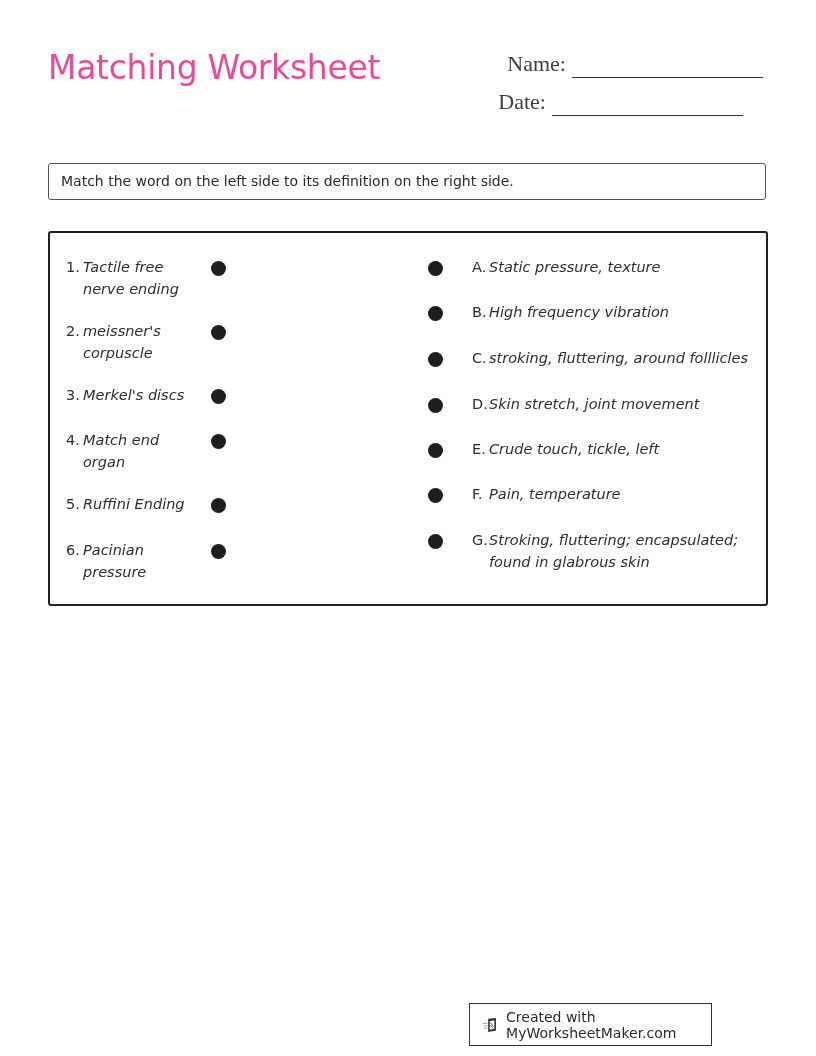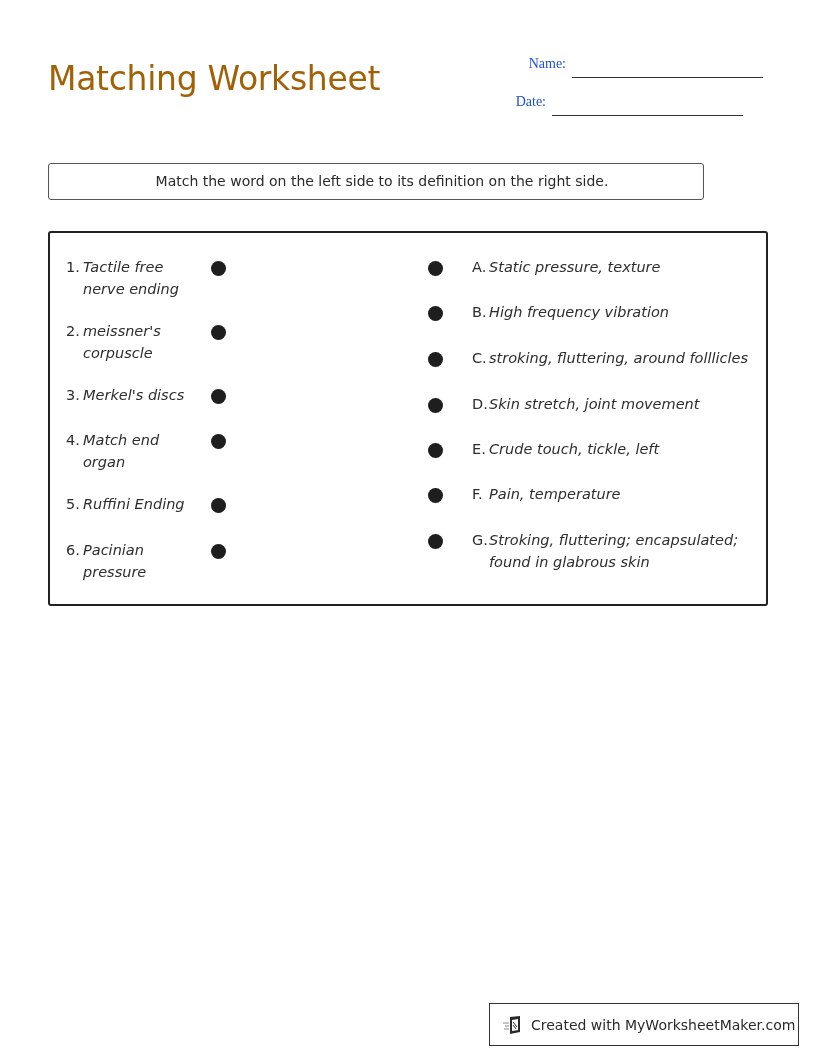--- a/index.html
+++ b/index.html
@@ -11,63 +11,62 @@
       width: 816px;
       height: 1056px;
       position: relative;
       overflow: hidden;
       color: #2b2b2b;
       font-family: "DejaVu Sans", sans-serif;
     }
     .title {
       position: absolute;
       left: 48px;
-      top: 59px;
+      top: 48px;
       font-size: 33px;
       font-weight: normal;
-      color: #a16207;
+      color: #ec4899;
       letter-spacing: -0.3px;
       margin: 0;
       font-family: "DejaVu Sans", sans-serif;
     }
     .field {
       position: absolute;
       display: flex;
       align-items: flex-end;
     }
     .field-label {
       font-family: "Liberation Serif", serif;
-      font-size: 14px;
-      color: #1d4ed8;
+      font-size: 22px;
+      color: #404040;
       text-align: right;
       width: 60px;
       margin-right: 6px;
       line-height: 20px;
     }
     .field-line {
       width: 191px;
       border-bottom: 1.5px solid #333;
       height: 20px;
       margin-bottom: -4px;
     }
     .instructions {
       position: absolute;
       left: 48px;
       top: 163px;
-      width: 656px;
+      width: 718px;
       height: 37px;
       border: 1.5px solid #555;
       border-radius: 3px;
       box-sizing: border-box;
       font-size: 14px;
       line-height: 35px;
       padding-left: 12px;
       color: #2a2a2a;
       font-family: "DejaVu Sans", sans-serif;
-      text-align: center;
     }
     .match-box {
       position: absolute;
       left: 48px;
       top: 231px;
       width: 720px;
       height: 375px;
       border: 2px solid #222;
       border-radius: 3px;
       box-sizing: border-box;
@@ -92,23 +91,23 @@
     .right-item { left: 472px; width: 280px; }
     .dot {
       position: absolute;
       width: 15px;
       height: 15px;
       border-radius: 50%;
       background: #1e1e1e;
     }
     .footer {
       position: absolute;
-      left: 489px;
+      left: 469px;
       top: 1003px;
-      width: 310px;
+      width: 243px;
       height: 43px;
       border: 1.5px solid #333;
       box-sizing: border-box;
       display: flex;
       align-items: center;
       padding-left: 12px;
       font-size: 14px;
       color: #2a2a2a;
     }
     .footer svg { margin-right: 7px; }

